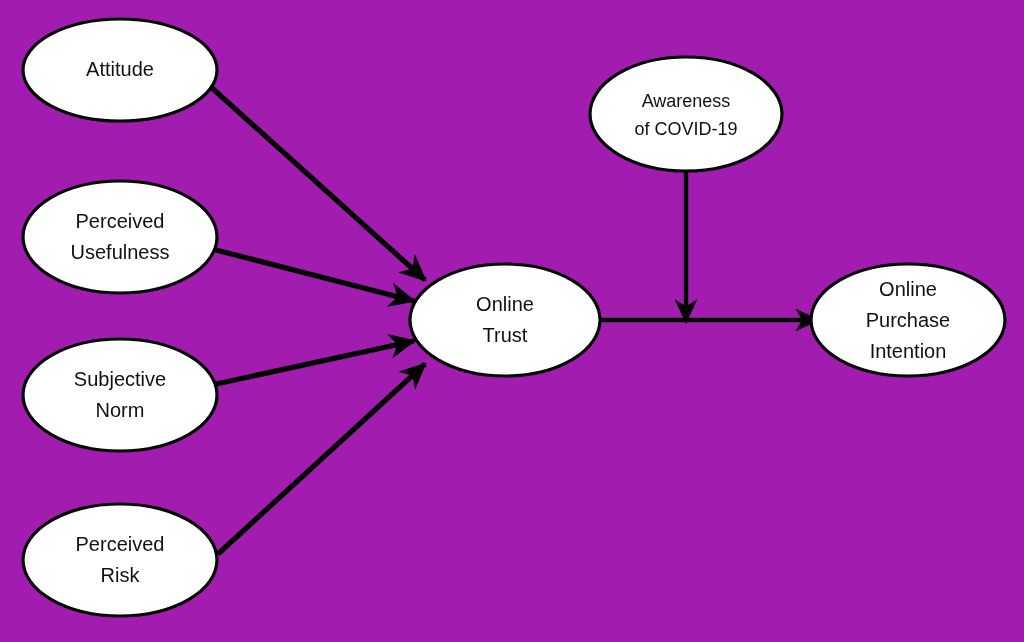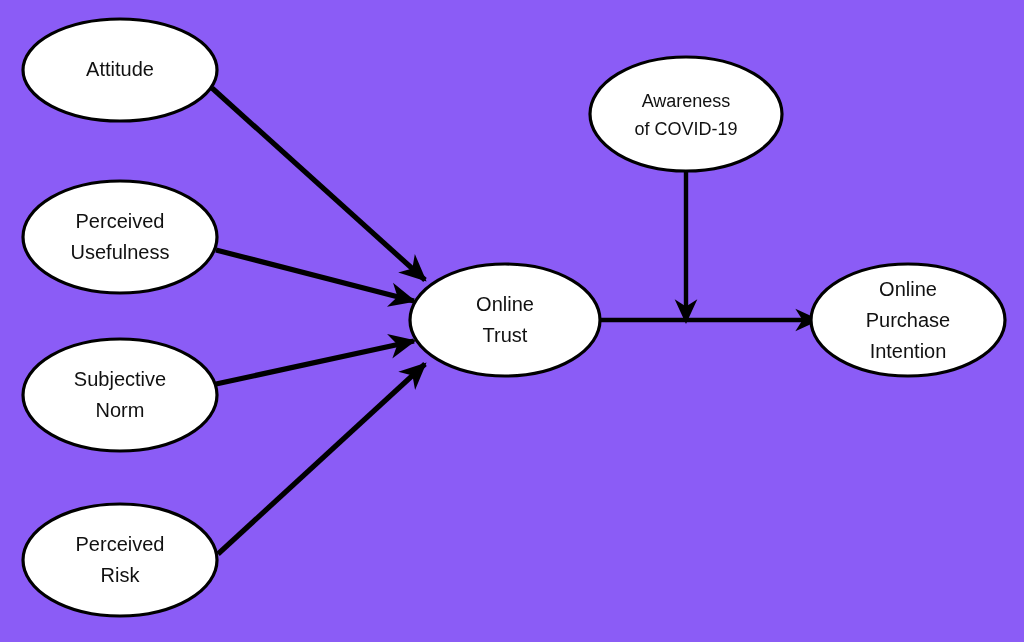--- a/index.html
+++ b/index.html
@@ -8,21 +8,21 @@
     padding: 0;
     background: #ffffff;
   }
   body {
     font-family: "Liberation Sans", sans-serif;
   }
   #diagram-root {
     position: relative;
     width: 1024px;
     height: 642px;
-    background: #8b5cf6;
+    background: #a21caf;
     overflow: hidden;
   }
   #diagram-svg {
     display: block;
     width: 1024px;
     height: 642px;
   }
   .node-ellipse {
     fill: #ffffff;
     stroke: #000000;

